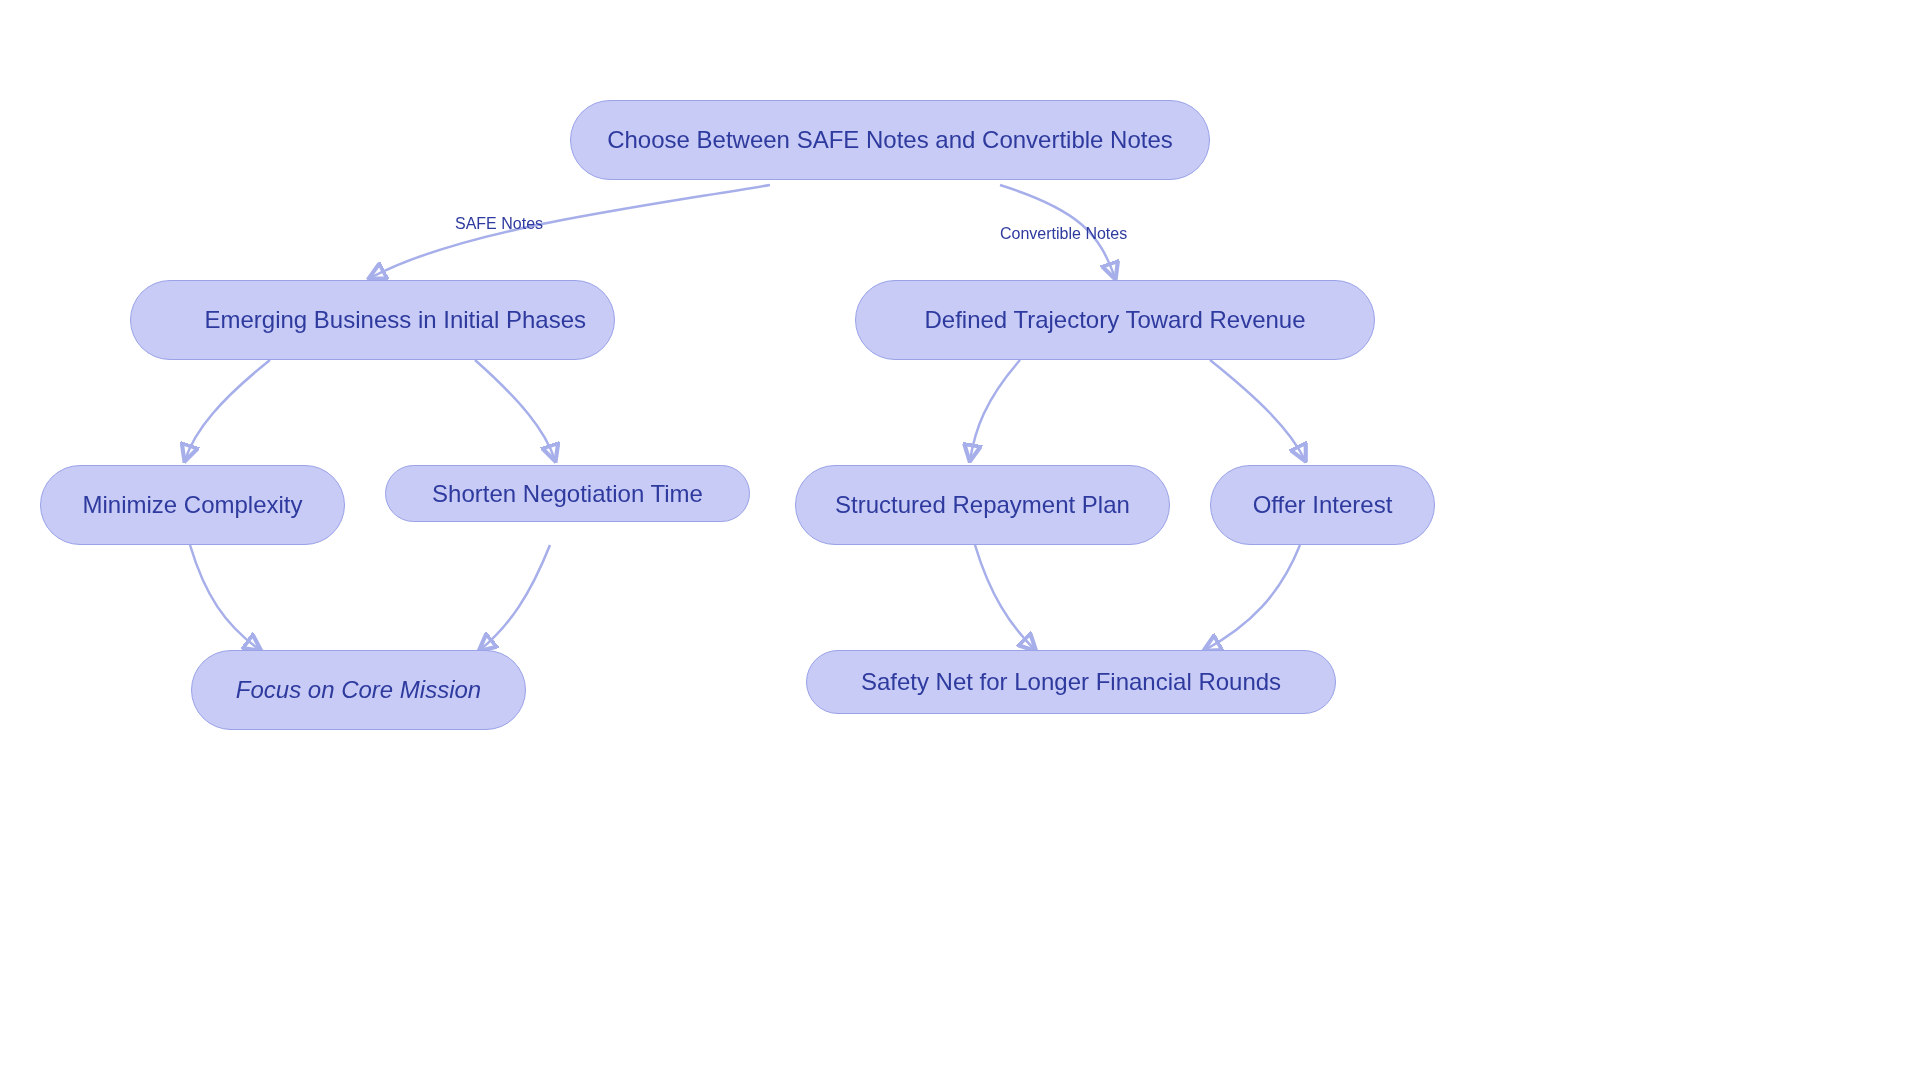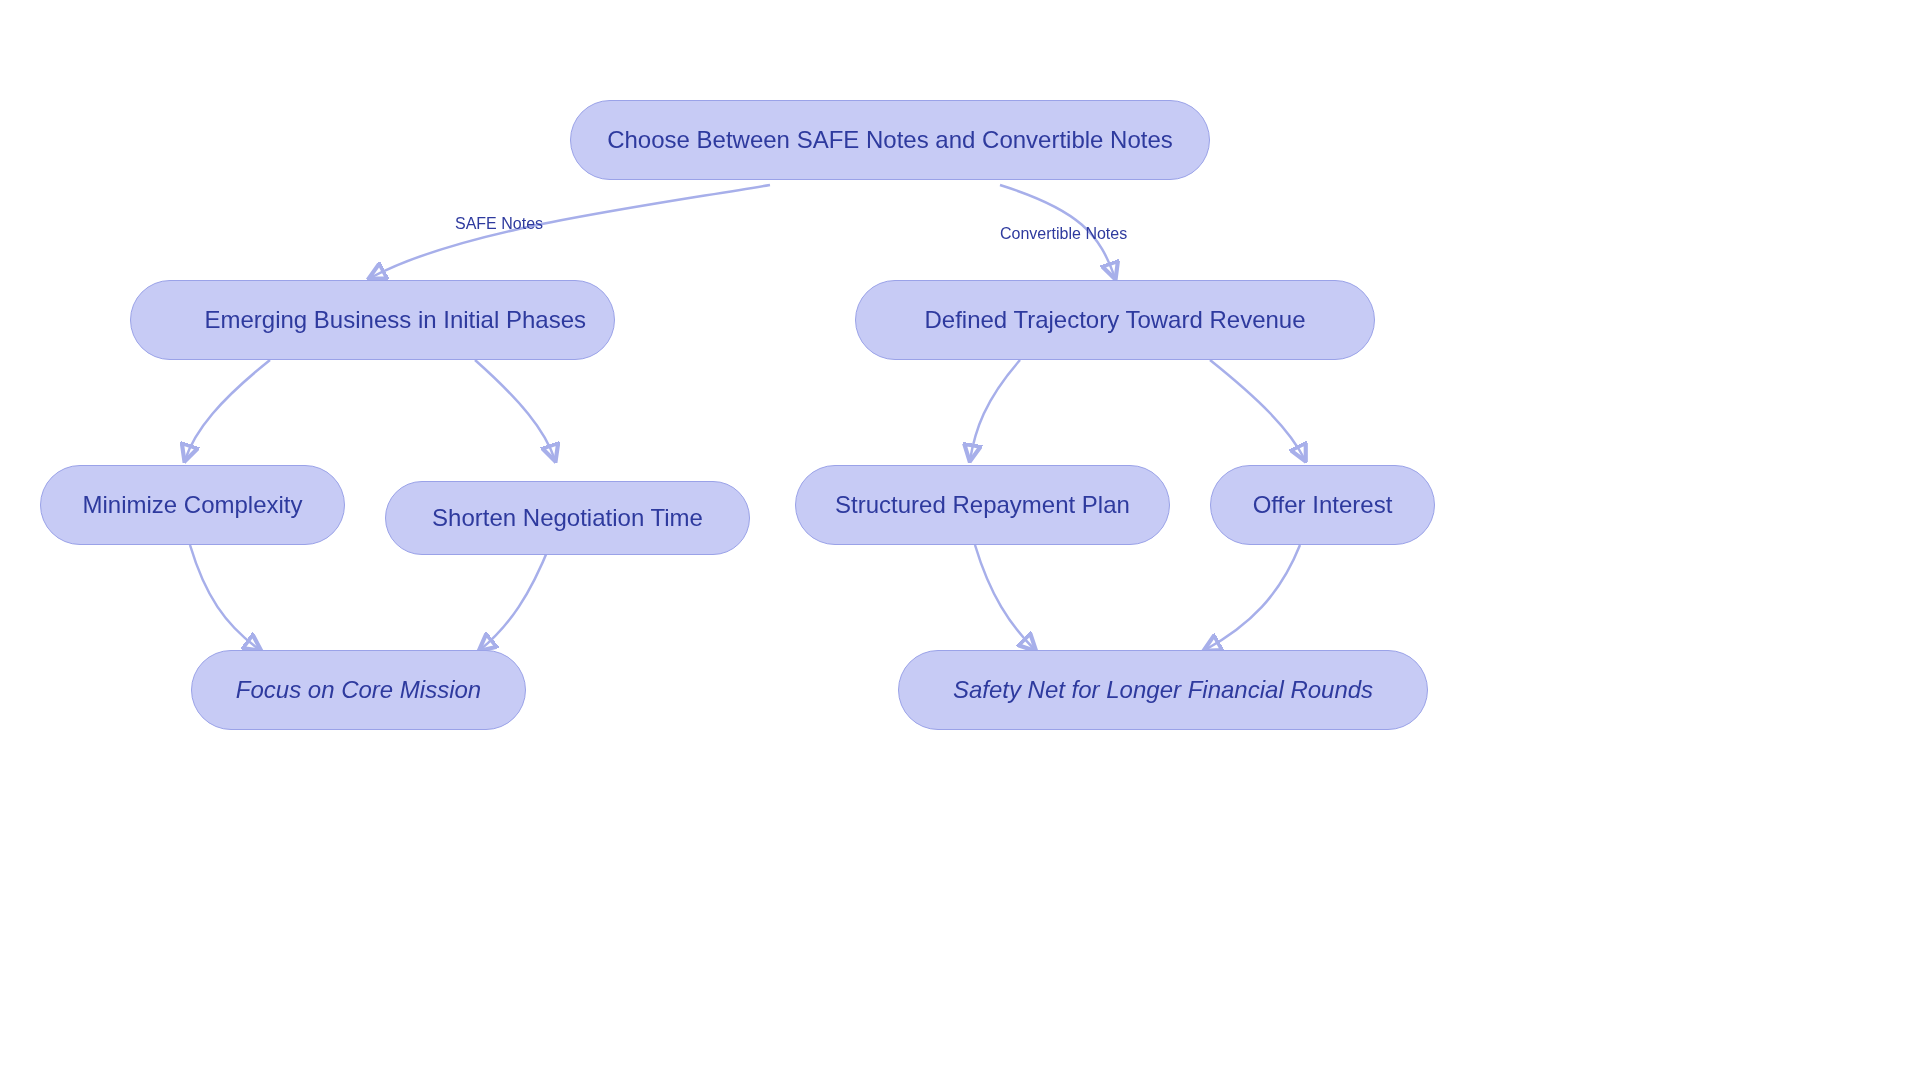--- a/index.html
+++ b/index.html
@@ -87,28 +87,28 @@
 <div class="node" style="left:130px; top:280px; width:485px; height:80px;justify-content:flex-end;">
   <span>Emerging Business in Initial Phases</span>
 </div>
 <div class="node" style="left:855px; top:280px; width:520px; height:80px;">
   <span>Defined Trajectory Toward Revenue</span>
 </div>
 
 <div class="node" style="left:40px; top:465px; width:305px; height:80px;">
   <span>Minimize Complexity</span>
 </div>
-<div class="node" style="left:385px; top:465px; width:365px; height:74px;margin-top:16px;">
+<div class="node" style="left:385px; top:465px; width:365px; height:57px;">
   <span>Shorten Negotiation Time</span>
 </div>
 <div class="node" style="left:795px; top:465px; width:375px; height:80px;">
   <span>Structured Repayment Plan</span>
 </div>
 <div class="node" style="left:1210px; top:465px; width:225px; height:80px;">
   <span>Offer Interest</span>
 </div>
 
 <div class="node" style="left:191px; top:650px; width:335px; height:80px;font-style:italic;">
   <span>Focus on Core Mission</span>
 </div>
-<div class="node" style="left:898px; top:650px; width:530px; height:80px;font-style:italic;">
+<div class="node" style="left:806px; top:650px; width:530px; height:64px;">
   <span>Safety Net for Longer Financial Rounds</span>
 </div>
 
 </body></html>

